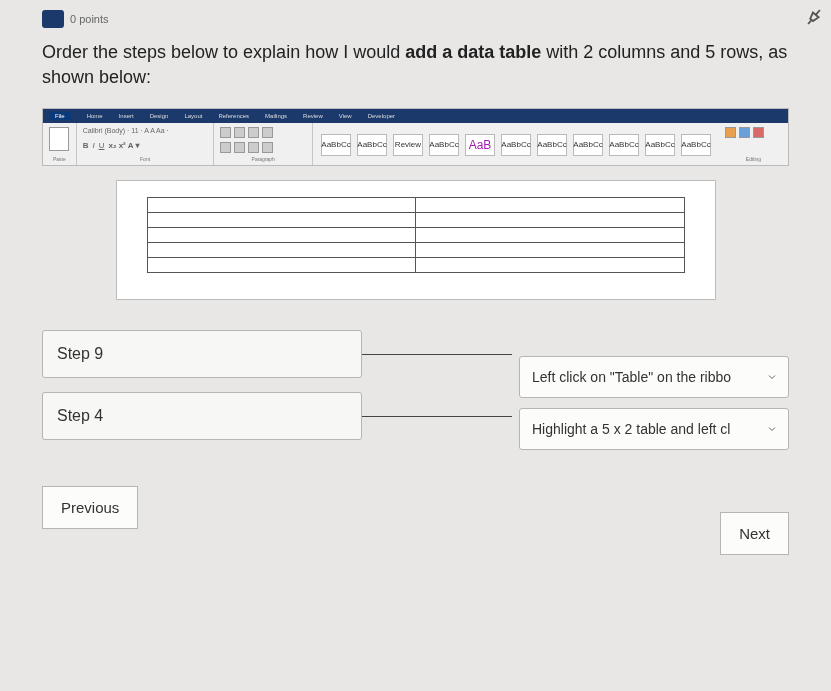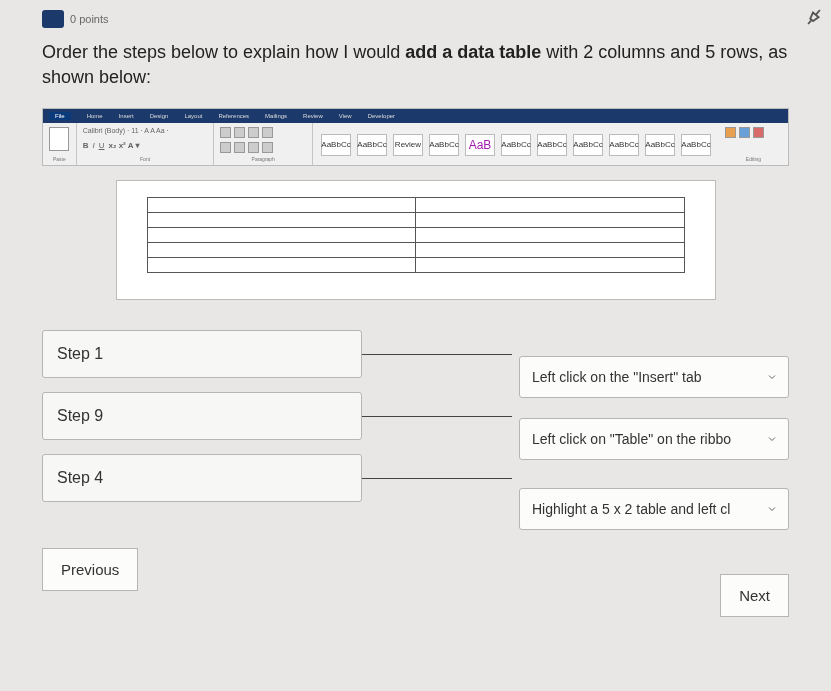--- a/index.html
+++ b/index.html
@@ -112,21 +112,21 @@
     }
     .dropdown .chev {
       position:absolute;
       right:10px;
       top:50%;
       transform:translateY(-50%);
       width:12px;height:12px;
     }
     .dd-offset-1 { top: 26px; }
     .dd-offset-2 { top: 26px; }
-    .dd-offset-3 { top: 34px; }
+    .dd-offset-3 { top: 16px; }
     .nav-buttons {
       display: flex;
       justify-content: space-between;
       align-items: flex-start;
       padding-top: 4px;
     }
     .btn {
       border: 1px solid #b5b5b5;
       border-radius: 0;
       background: #fcfcfa;
@@ -255,30 +255,20 @@
       <tr>
             <td></td>
             <td></td>
           </tr>
     </tbody>
       </table>
   </div>
 
   <div class="steps">
 
-    <div class="step-row">
-      <div class="step-label">Step 1</div>
-      <div class="connector"></div>
-      <div class="dropdown dd-offset-1">
-        <span class="dd-text">Left click on the "Insert" tab</span>
-        <svg class="chev" viewBox="0 0 24 24" stroke="#666" stroke-width="2" fill="none">
-            <path d="M6 9l6 6 6-6"></path>
-          </svg>
-      </div>
-    </div>
 
     <div class="step-row">
       <div class="step-label">Step 9</div>
       <div class="connector"></div>
       <div class="dropdown dd-offset-2">
         <span class="dd-text">Left click on "Table" on the ribbo</span>
         <svg class="chev" viewBox="0 0 24 24" stroke="#666" stroke-width="2" fill="none">
             <path d="M6 9l6 6 6-6"></path>
           </svg>
       </div>

